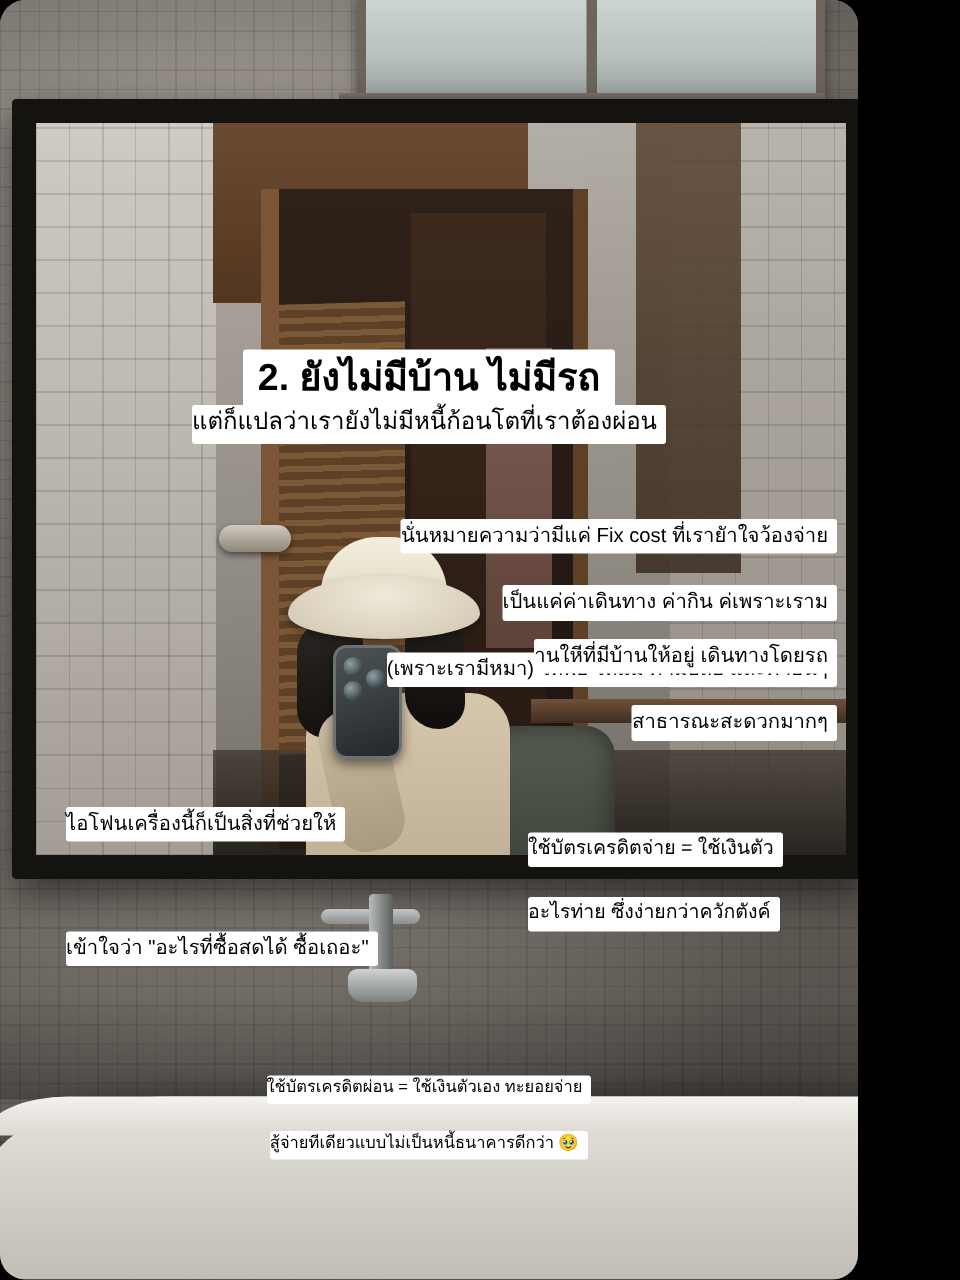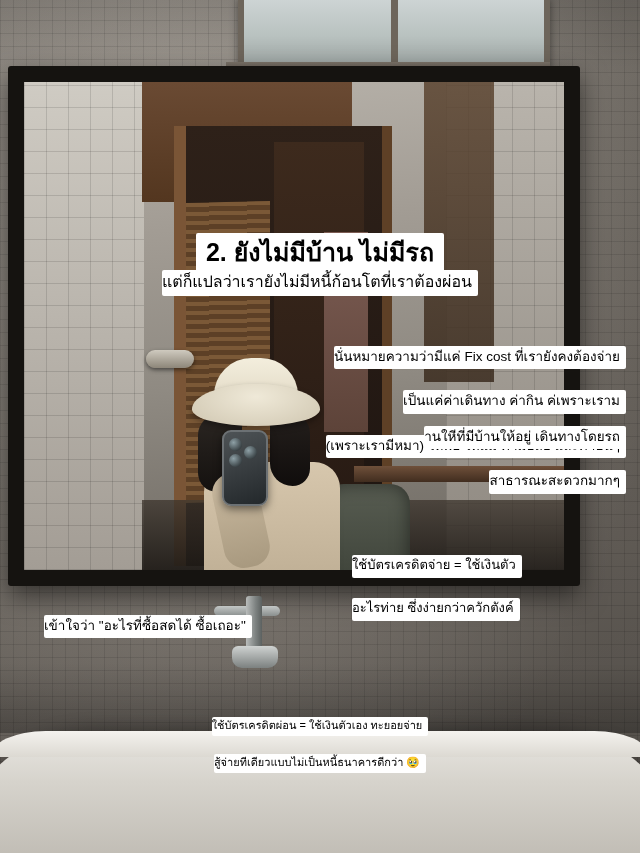--- a/index.html
+++ b/index.html
@@ -5,24 +5,25 @@
   html, body {
     margin: 0;
     padding: 0;
     background: #000;
   }
   body {
     font-family: "Liberation Sans", sans-serif;
   }
   #stage {
     position: relative;
-    width: 640px;
+    width: 572px;
     height: 853px;
     overflow: hidden;
     background: #8d8880;
+    border-radius: 17px;
   }
 
   
   .wall {
     position: absolute;
     inset: 0;
     background:
       repeating-linear-gradient(0deg,
         rgba(0,0,0,0.10) 0px, rgba(0,0,0,0.10) 1px,
         rgba(255,255,255,0.00) 1px, rgba(255,255,255,0.00) 13px),
@@ -321,32 +322,32 @@
 
   <div class="cap cap-title ctr">
     <span class="ln">2. ยังไม่มีบ้าน ไม่มีรถ</span>
   </div>
 
   <div class="cap cap-sub ctr">
     <span class="ln">แต่ก็แปลว่าเรายังไม่มีหนี้ก้อนโตที่เราต้องผ่อน</span>
   </div>
 
   <div class="cap cap-fix">
-    <span class="ln">นั่นหมายความว่ามีแค่ Fix cost ที่เรายังคงต้องจ่าย</span><br>
+    <span class="ln">นั่นหมายความว่ามีแค่ Fix cost ที่เรายัาใจว้องจ่าย</span><br>
     <span class="ln">เป็นแค่ค่าเดินทาง ค่ากิน ค่เพราะเราม</span><br>
     <span class="ln">(เพราะเรามีหมา) ให้พ่อ ให้แม่ ค่ามือถือ และค่าอื่นๆ</span>
   </div>
 
   <div class="cap cap-luck">
     <span class="ln">านใหีที่มีบ้านให้อยู่ เดินทางโดยรถ</span><br>
     <span class="ln">สาธารณะสะดวกมากๆ</span>
   </div>
 
   <div class="cap cap-iphone lft">
-    <br>
+    <span class="ln">ไอโฟนเครื่องนี้ก็เป็นสิ่งที่ช่วยให้</span><br>
     <br>
     <span class="ln">เข้าใจว่า "อะไรที่ซื้อสดได้ ซื้อเถอะ"</span>
   </div>
 
   <div class="cap cap-credit lft">
     <span class="ln">ใช้บัตรเครดิตจ่าย = ใช้เงินตัว</span><br>
     <span class="ln">อะไรท่าย ซึ่งง่ายกว่าควักตังค์</span><br>
   </div>
 
   <div class="cap cap-bottom ctr">

